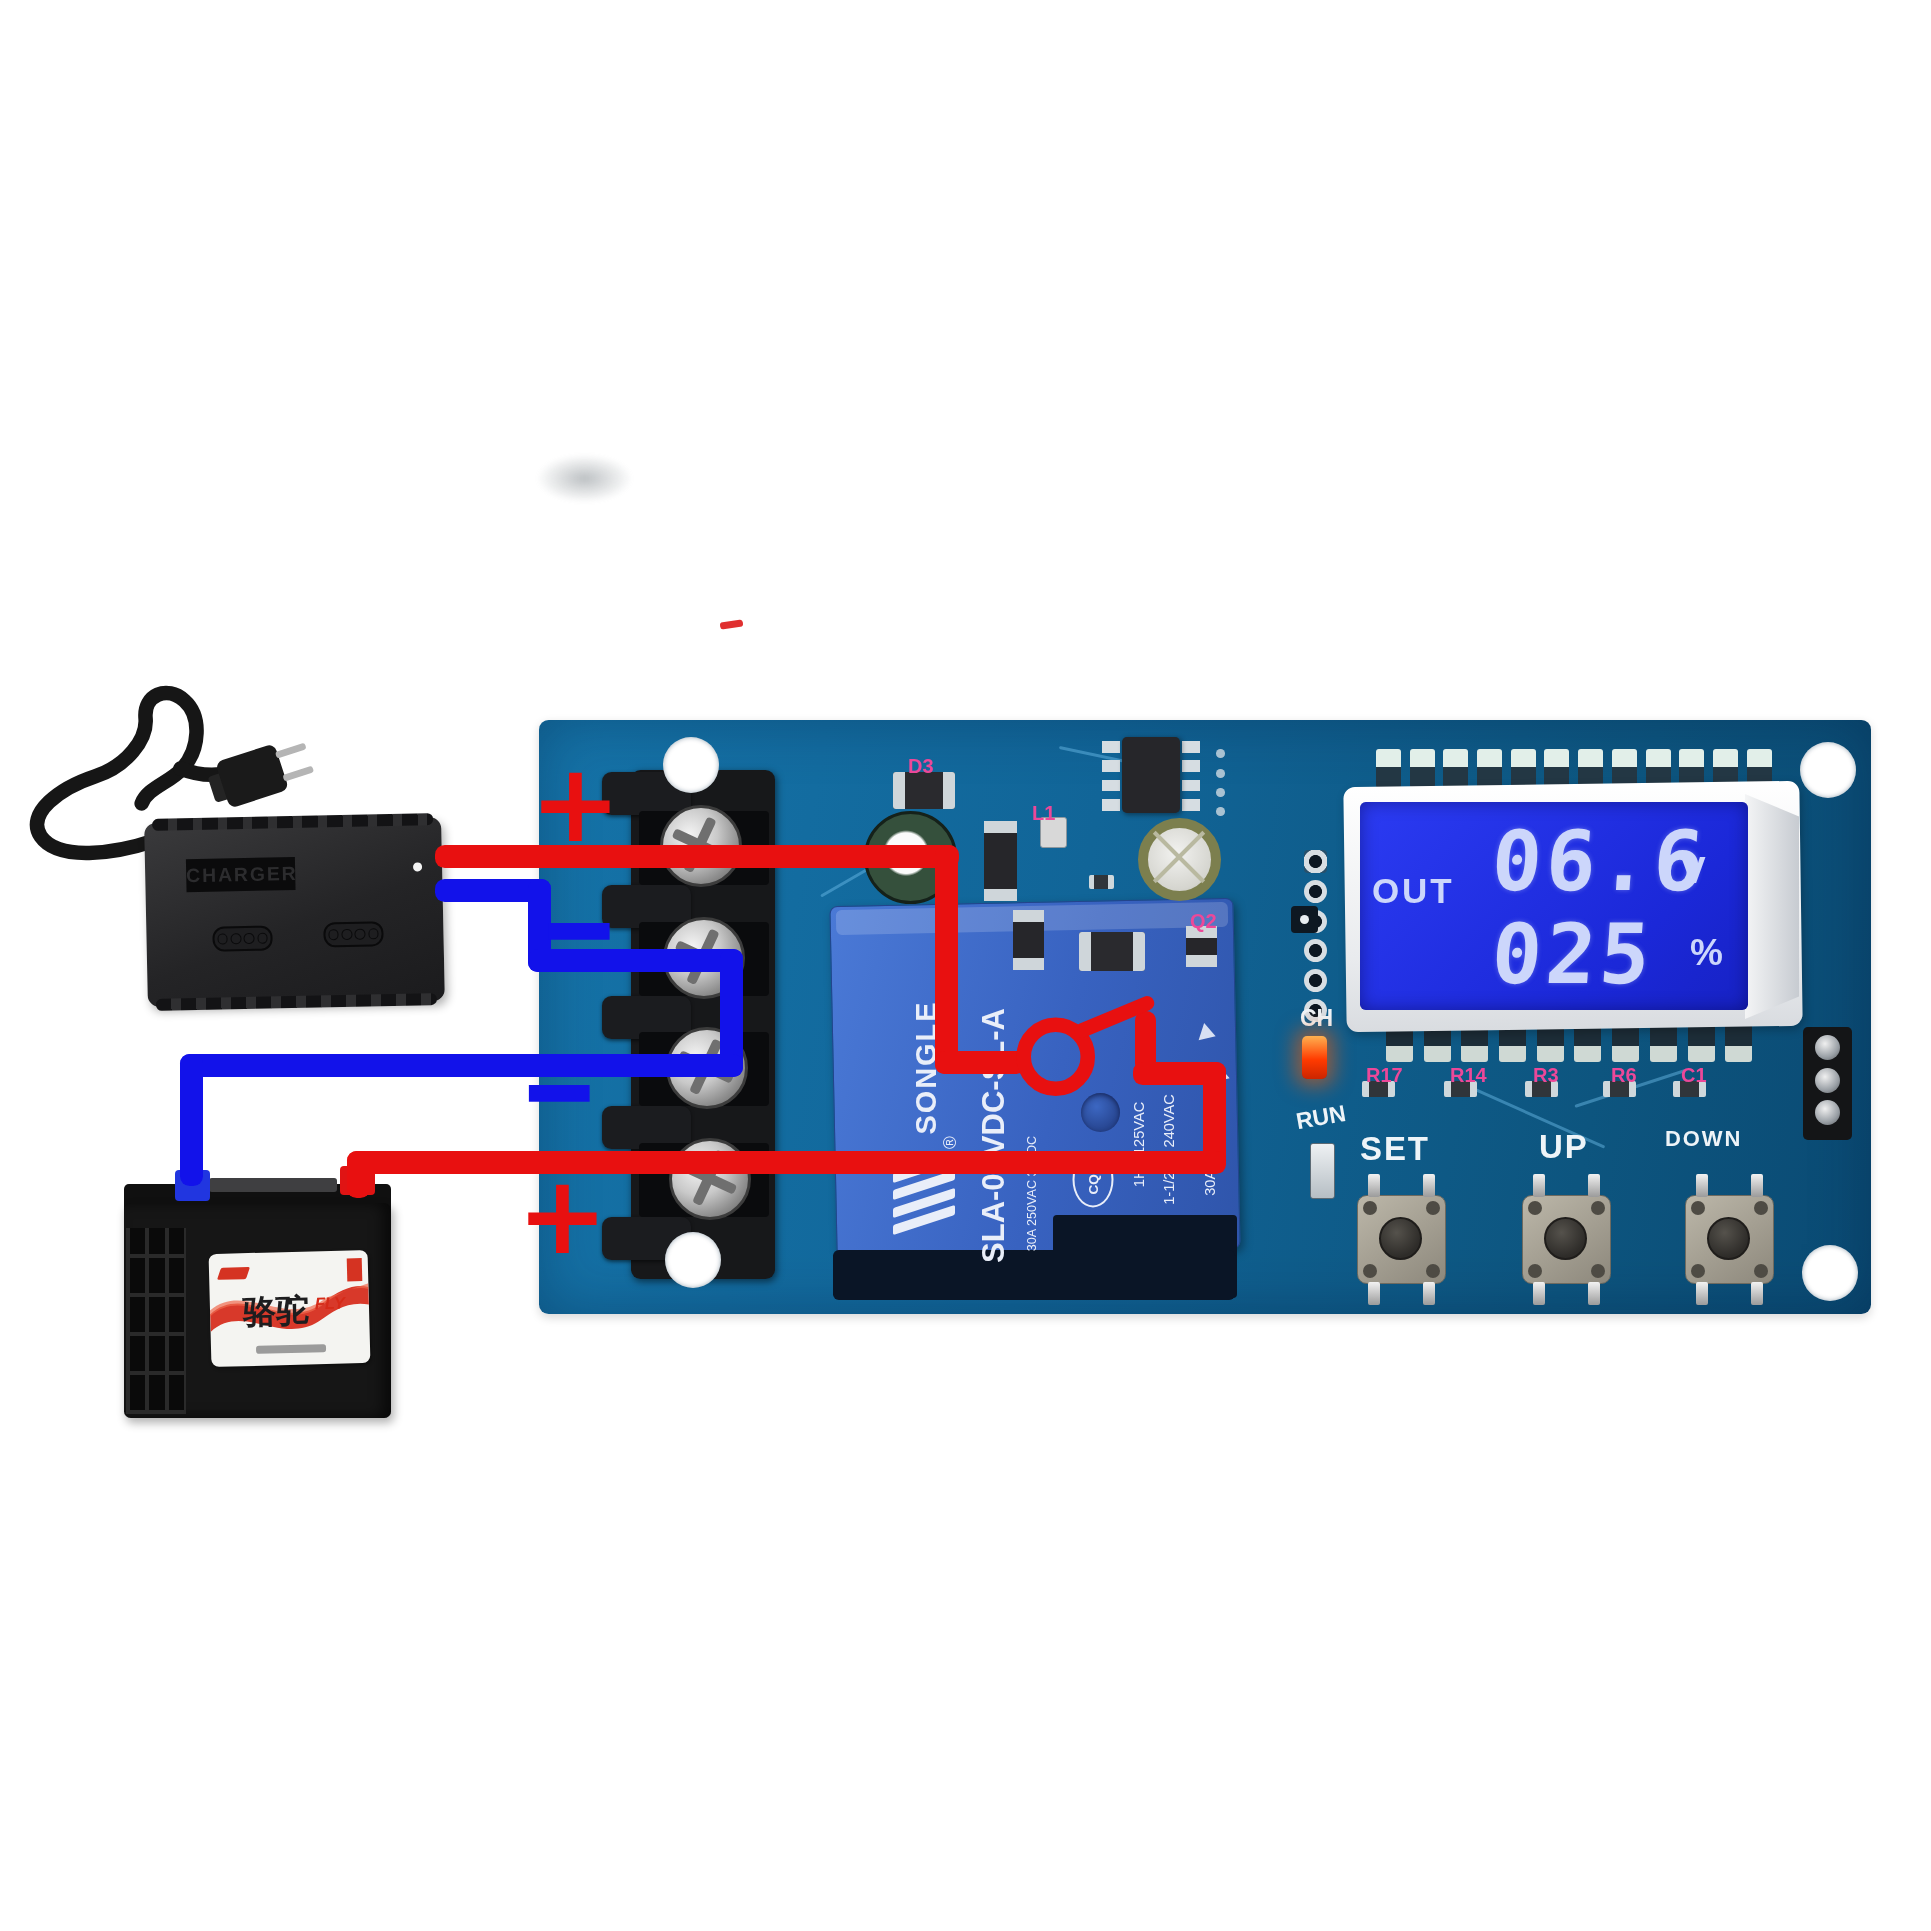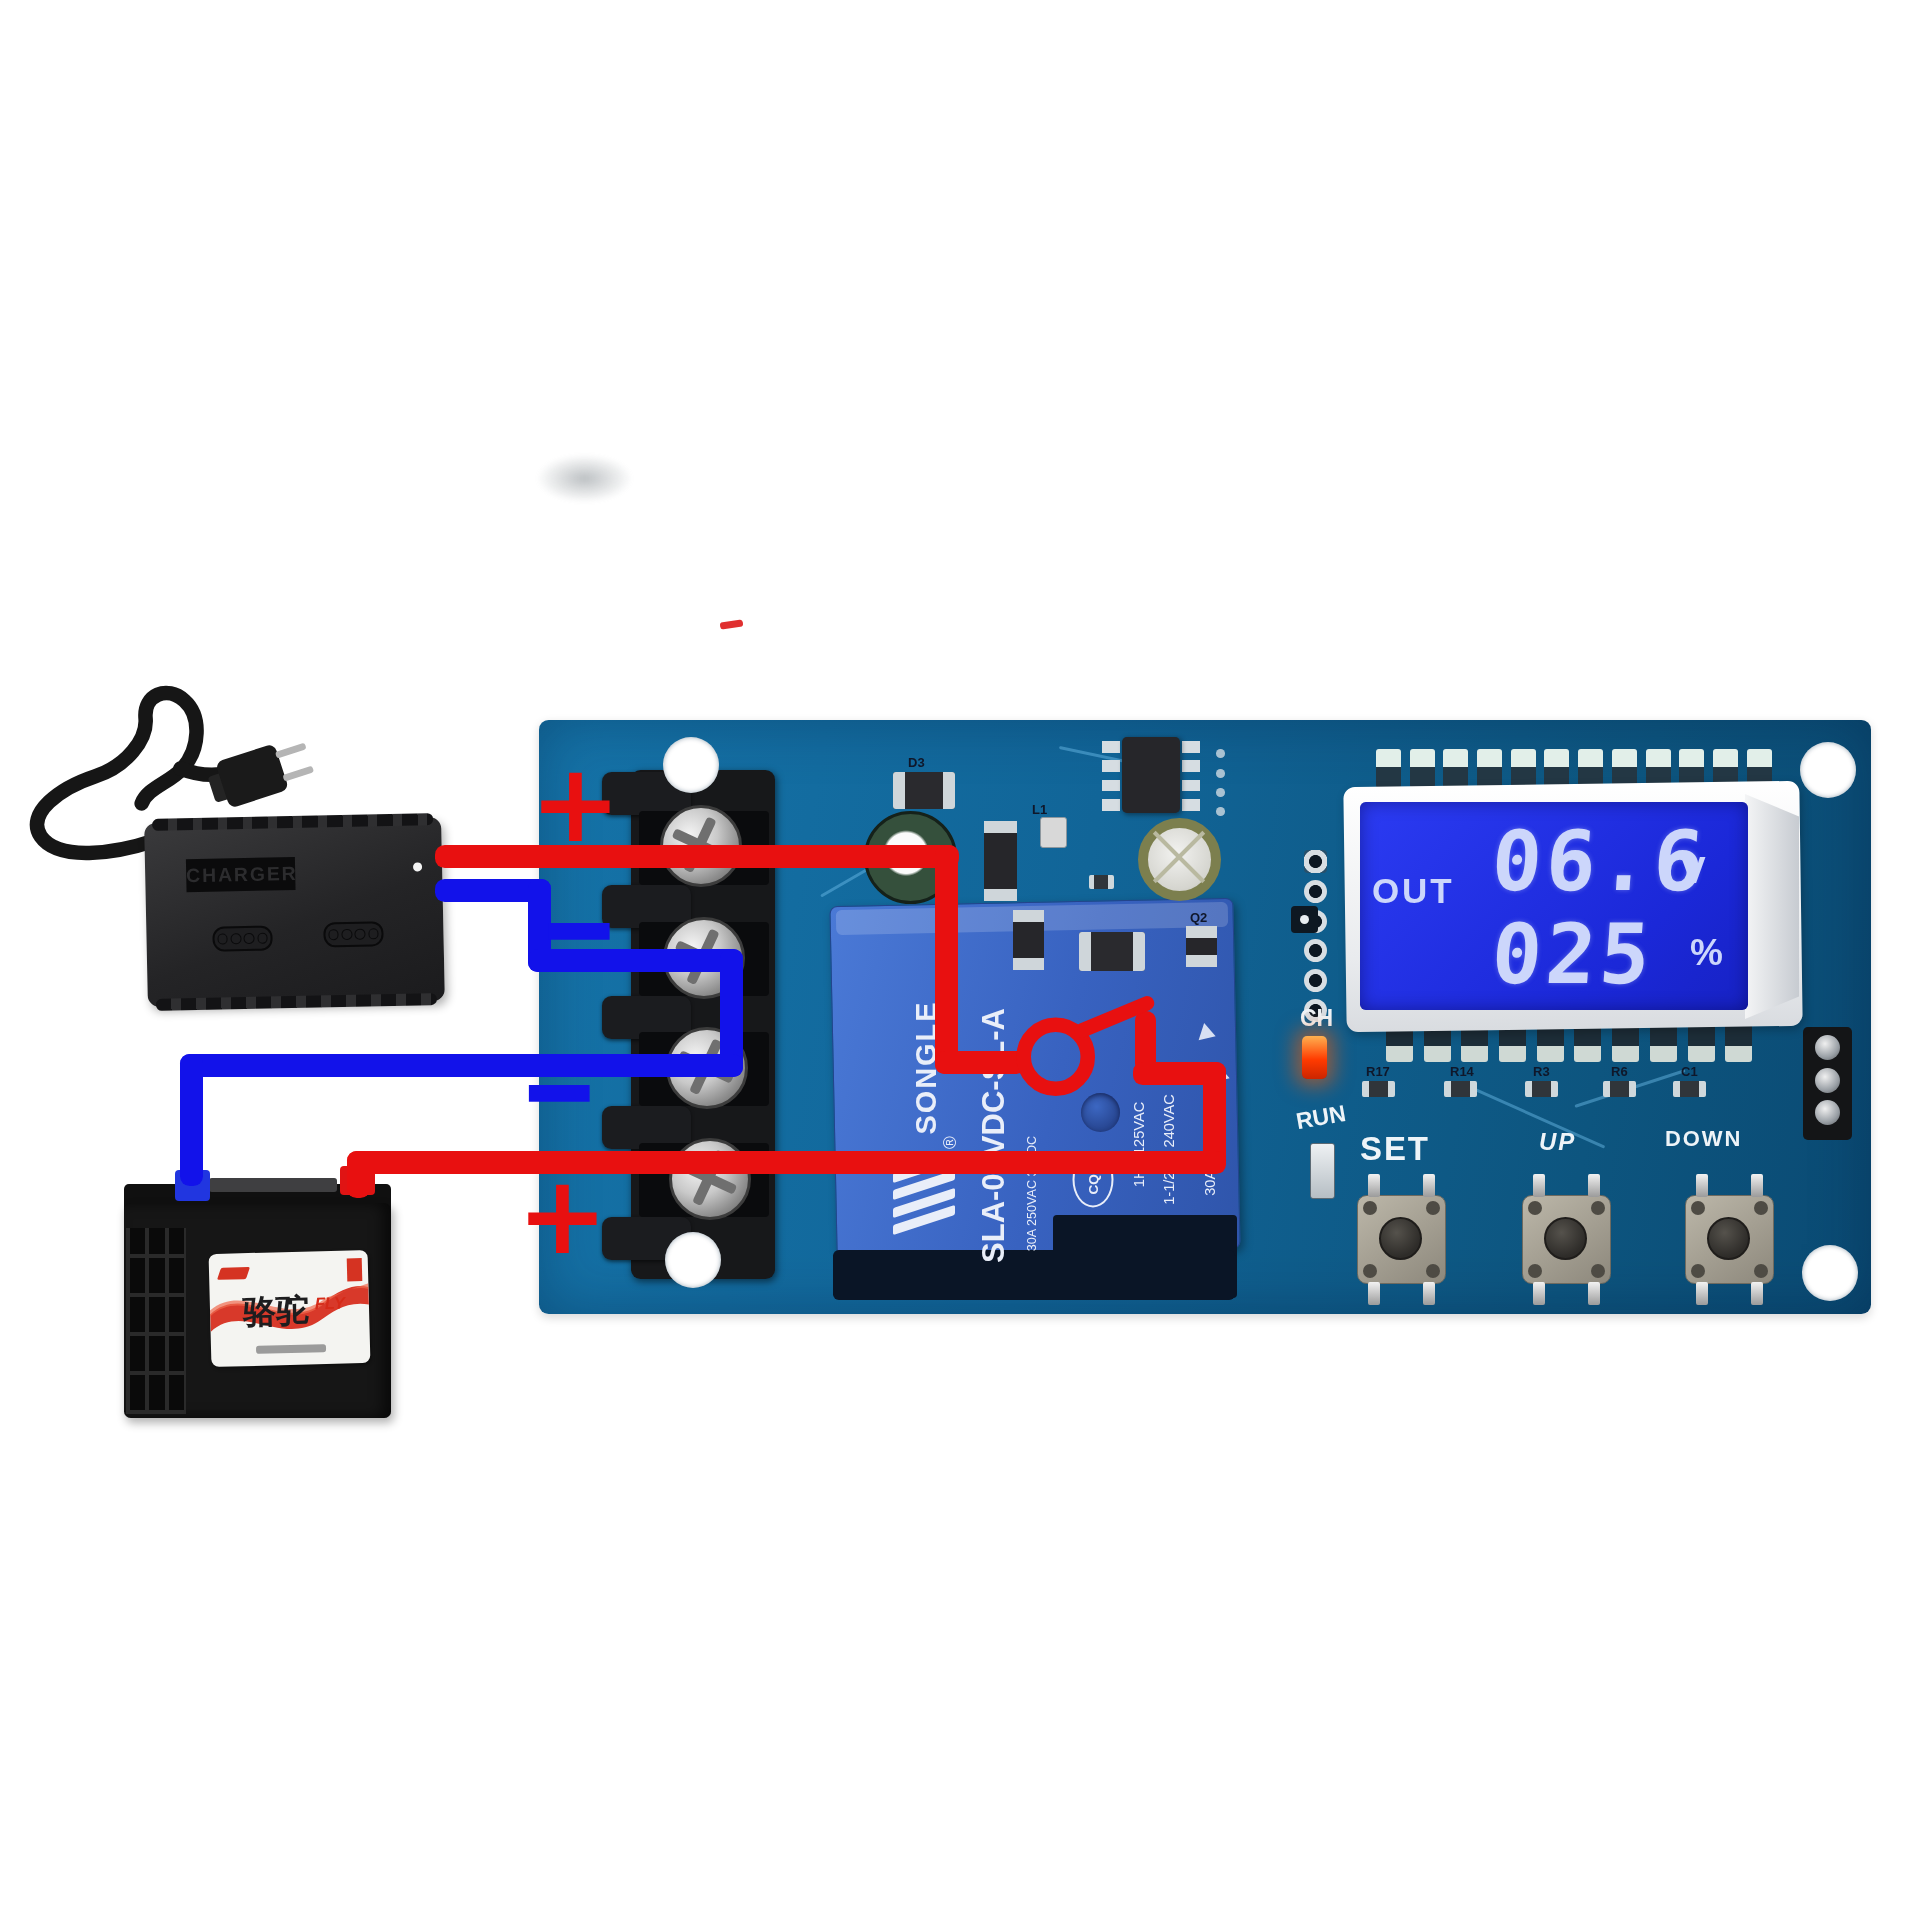--- a/index.html
+++ b/index.html
@@ -77,21 +77,21 @@
   .tact .r1{left:4.9px;top:4.9px;} .tact .r2{right:4.9px;top:4.9px;} .tact .r3{left:4.9px;bottom:4.9px;} .tact .r4{right:4.9px;bottom:4.9px;}
   .tact .leg{position:absolute;width:12.6px;height:23px;background:linear-gradient(#f2f2f2,#9b9b9b);border-radius:1.9px;}
   .tact .l1{left:9.7px;top:-22px;} .tact .l2{right:9.7px;top:-22px;} .tact .l3{left:9.7px;bottom:-22px;} .tact .l4{right:9.7px;bottom:-22px;}
   
   .smd{background:#2a2a2e;z-index:5;border-radius:2.9px;}
   .smd::before,.smd::after{content:"";position:absolute;top:0;bottom:0;width:11.6px;background:#cfd6da;}
   .smd::before{left:0;border-radius:2.9px 0 0 2.9px;} .smd::after{right:0;border-radius:0 2.9px 2.9px 0;}
   .smdv{background:#26262a;z-index:5;border-radius:2.9px;}
   .smdv::before,.smdv::after{content:"";position:absolute;left:0;right:0;height:11.6px;background:#cfd6da;}
   .smdv::before{top:0;} .smdv::after{bottom:0;}
-  .minilabel{color:#0f172a;font-size:13px;z-index:6;font-weight:bold;}
+  .minilabel{color:#ec4899;font-size:20px;z-index:6;font-weight:bold;}
   #chip{left:1122px;top:737px;width:58px;height:76px;background:#26262a;border-radius:4.9px;z-index:5;
         box-shadow:1.9px 1.9px 4.9px rgba(0,0,0,.4);}
   .chip-pins{width:17.5px;z-index:5;background:repeating-linear-gradient(180deg,#d6dde2 0 11.6px,transparent 11.6px 19.4px);}
   #cap-dark{left:864px;top:811px;width:93px;height:93px;border-radius:50%;z-index:5;border:3.9px solid #15211a;box-sizing:border-box;
         background:radial-gradient(circle at 45% 45%,#fbfbfb 0 30%,#35503c 34% 100%);}
   #cap-gold{left:1138px;top:818px;width:83px;height:83px;border-radius:50%;z-index:5;box-sizing:border-box;
         border:10.7px solid #7c7f4e;background:radial-gradient(circle at 45% 40%,#f2f2f0,#d5d5cf 70%,#b9b9ae);}
   #cap-gold::before,#cap-gold::after{content:"";position:absolute;left:-3.9px;top:27px;width:70px;height:3.9px;background:#b9b9a0;}
   #cap-gold::before{transform:rotate(45deg);} #cap-gold::after{transform:rotate(-45deg);}
   .paddot{width:8.7px;height:8.7px;border-radius:50%;background:#a9c2d2;z-index:5;}
@@ -245,21 +245,21 @@
       <i></i>
       <i></i>
     </div>
 
   <div class="abs silk" style="left:1300px;top:1005px;font-size:23px;">CH</div>
   <div class="abs" id="led-ch"></div>
   <div class="abs silk" style="left:1296px;top:1104px;font-size:23px;transform:rotate(-10deg);">RUN</div>
   <div class="abs" id="run-comp"></div>
 
   <div class="abs silk" style="left:1360px;top:1130px;font-size:33px;letter-spacing:1.9px;">SET</div>
-  <div class="abs silk" style="left:1539px;top:1128px;font-size:24px;letter-spacing:1.9px;font-style:italic;">UP</div>
+  <div class="abs silk" style="left:1539px;top:1128px;font-size:33px;letter-spacing:1.9px;">UP</div>
   <div class="abs silk" style="left:1665px;top:1126px;font-size:22px;letter-spacing:1.9px;">DOWN</div>
 
   <div class="abs tact" style="left:1357px;top:1195px;">
     <span class="rivet r1"></span>
       <span class="rivet r2"></span>
       <span class="rivet r3"></span>
       <span class="rivet r4"></span>
     <span class="leg l1"></span>
       <span class="leg l2"></span>
       <span class="leg l3"></span>

